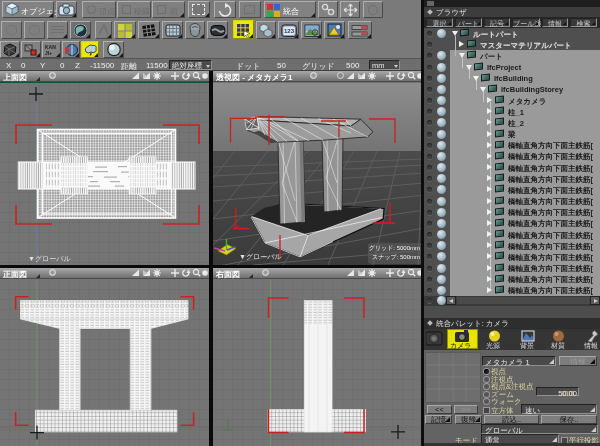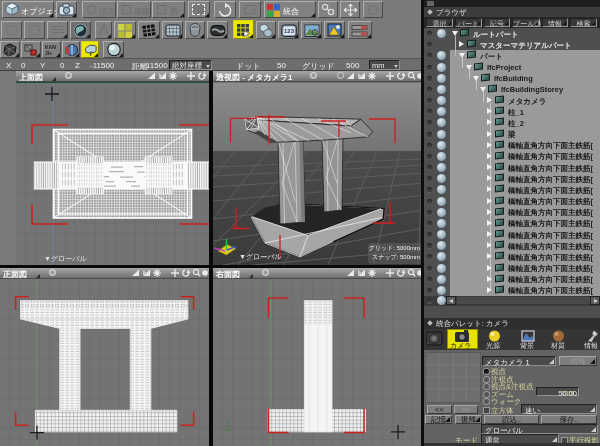--- a/index.html
+++ b/index.html
@@ -237,31 +237,31 @@
       </div>
 </div>
 
 <div class="abs" style="left:0;top:58px;width:424px;height:13px;background:#6e6e6e;border-top:1px solid #555;border-bottom:1px solid #3f3f3f;color:#efefef;font-size:8px">
  <span class="txt" style="left:6px;top:2px">X</span>
       <span class="txt" style="left:21px;top:2px">0</span>
  <span class="txt" style="left:40px;top:2px">Y</span>
       <span class="txt" style="left:60px;top:2px">0</span>
  <span class="txt" style="left:75px;top:2px">Z</span>
       <span class="txt" style="left:90px;top:2px">-11500</span>
- <span class="txt" style="left:132px;top:2px">距離</span>
+ <span class="txt" style="left:121px;top:2px">距離</span>
       <span class="txt" style="left:146px;top:2px">11500</span>
  <span class="txt ddark" style="left:169px;top:1px;width:43px;height:10px;padding:0 2px;font-size:7.5px;line-height:9px">絶対座標<i style="position:absolute;right:1px;top:4px;width:0;height:0;border-top:3px solid #ccc;border-left:2.5px solid transparent;border-right:2.5px solid transparent"></i></span>
  <span class="txt" style="left:236px;top:2px">ドット</span>
       <span class="txt" style="left:277px;top:2px">50</span>
  <span class="txt" style="left:302px;top:2px">グリッド</span>
       <span class="txt" style="left:346px;top:2px">500</span>
  <span class="txt ddark" style="left:369px;top:1px;width:31px;height:10px;padding:0 2px;font-size:7.5px;line-height:9px">mm<i style="position:absolute;right:1px;top:4px;width:0;height:0;border-top:3px solid #ccc;border-left:2.5px solid transparent;border-right:2.5px solid transparent"></i></span>
 </div>
 
-<div class="abs" id="vp-tl" style="left:16px;top:71px;width:209px;height:245px;background:#14532d;overflow:hidden">
+<div class="abs" id="vp-tl" style="left:0;top:71px;width:209px;height:245px;background:#14532d;overflow:hidden">
  <div class="vptitle">
         <span class="txt" style="left:3px;top:1px">上面図</span>
         <span class="txt" style="left:36px;top:6px;width:0;height:0;border-left:4px solid transparent;border-bottom:4px solid #2a2a2a"></span>
         <span class="txt" style="left:49px;top:1px;width:7px;height:7px;border:1px solid #e2e2e2;border-radius:50%;background:radial-gradient(circle,#999 30%,#c8c8c8)"></span>
   <svg width="78" height="10" style="position:absolute;top:0;right:0">
 <g fill="#e9e9e9" stroke="none">
 <polygon points="1,8 8,8 8,1.5"></polygon>
 <polygon points="12,8 19,8 19,1.5"></polygon>
             <polygon points="12,7.5 12,2 16.5,5.5" fill="#c8c8c8"></polygon>
 <g transform="translate(26,5)">

